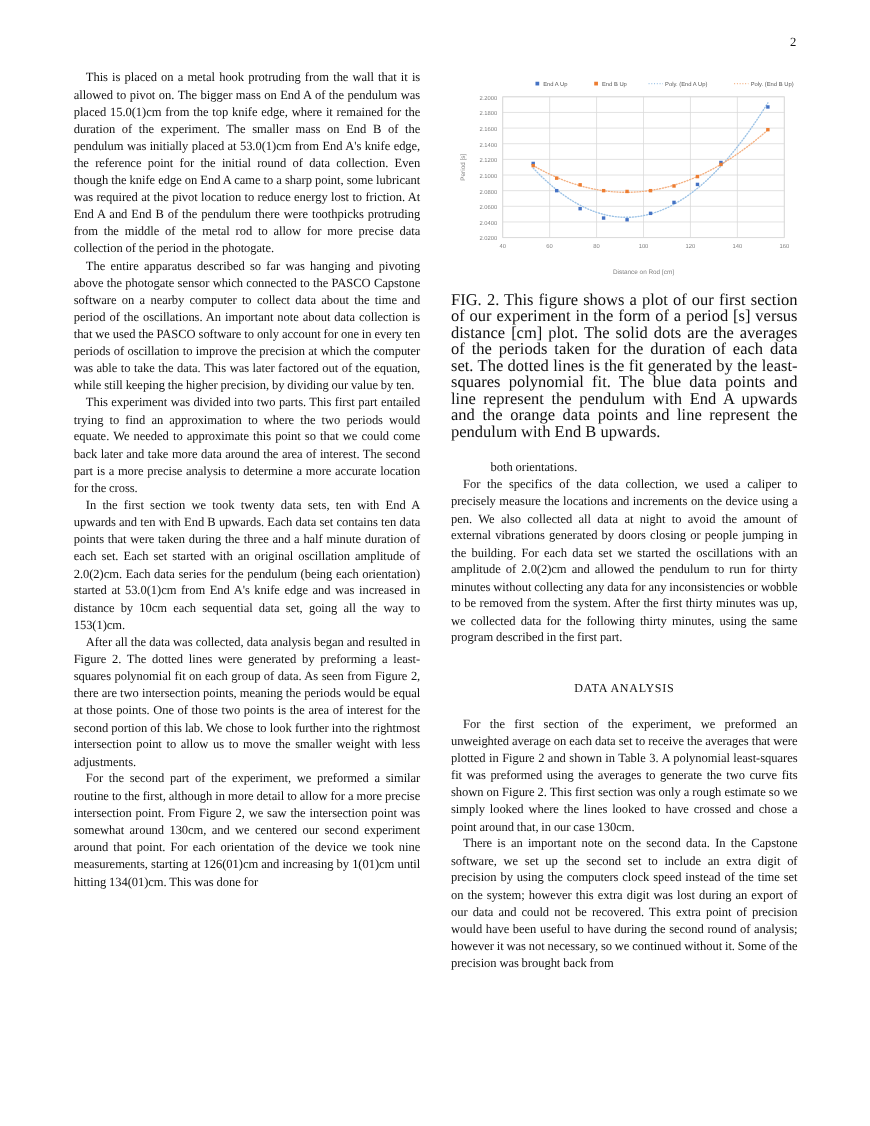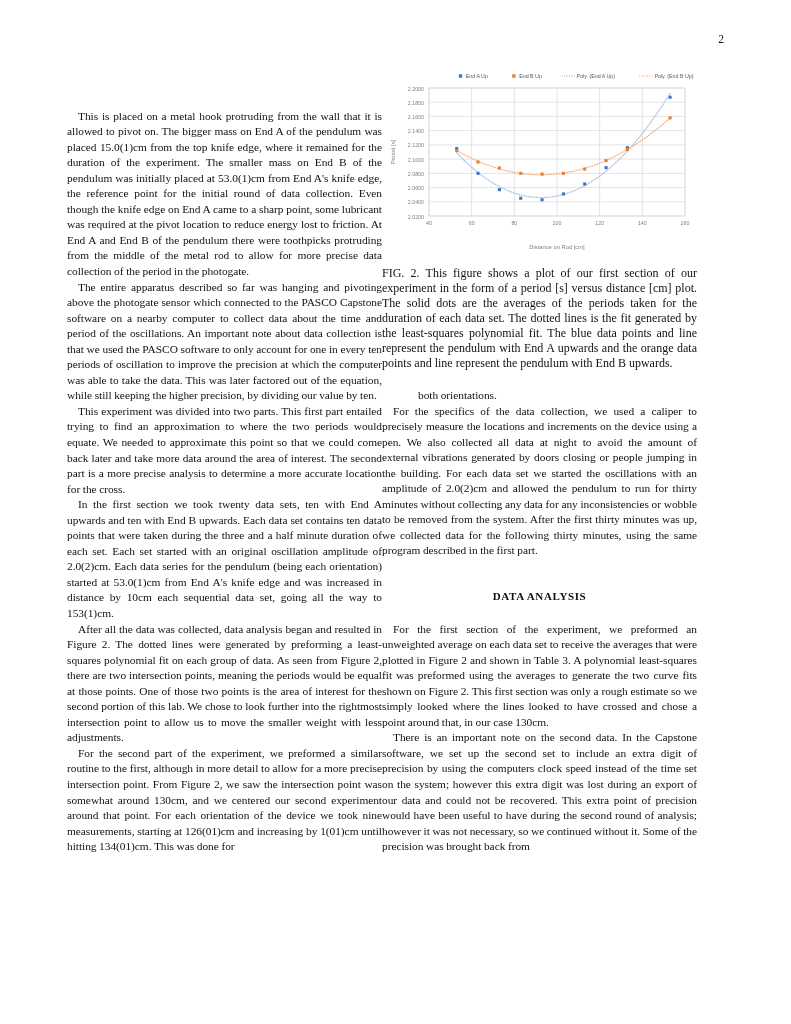--- a/index.html
+++ b/index.html
@@ -28,21 +28,21 @@
     font-size: 11.5px;
     font-family: "Liberation Serif", "DejaVu Serif", serif;
     color: #111;
   }
   .columns {
     position: absolute;
     top: 64px;
     left: 67px;
     width: 658px;
     display: flex;
-    align-items: flex-end;
+    gap: 28px;
   }
   .col {
     width: 315px;
   }
   p.para {
     margin: 0;
     text-align: justify;
     text-justify: inter-word;
     font-size: 11.4px;
     line-height: 15.55px;
@@ -52,42 +52,42 @@
     word-spacing: -0.2px;
   }
   p.para.noindent {
     text-indent: 0;
     margin-left: 36px;
   }
   .section-head {
     margin: 0;
     text-align: center;
     font-size: 11.0px;
-    font-weight: bold;
+    font-weight: normal;
     letter-spacing: 0.6px;
     line-height: 15.55px;
   }
   .spacer-lg { height: 30px; }
   .spacer-md { height: 17px; }
 
   
   .figure {
     width: 315px;
   }
   .chart-box {
     width: 315px;
     height: 192px;
     position: relative;
     background: #ffffff;
     box-sizing: border-box;
   }
   .chart-svg { display: block; }
   .fig-caption {
     margin: 10px 0 0 0;
-    font-size: 12px;
+    font-size: 15px;
     line-height: 15.0px;
     text-align: justify;
     text-indent: 0;
   }
 </style>
 </head>
 <body>
 
 <div class="page">
 

